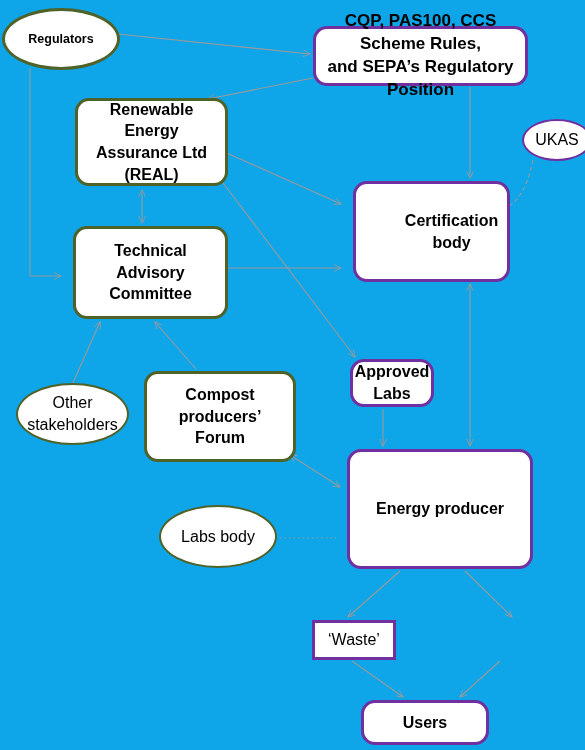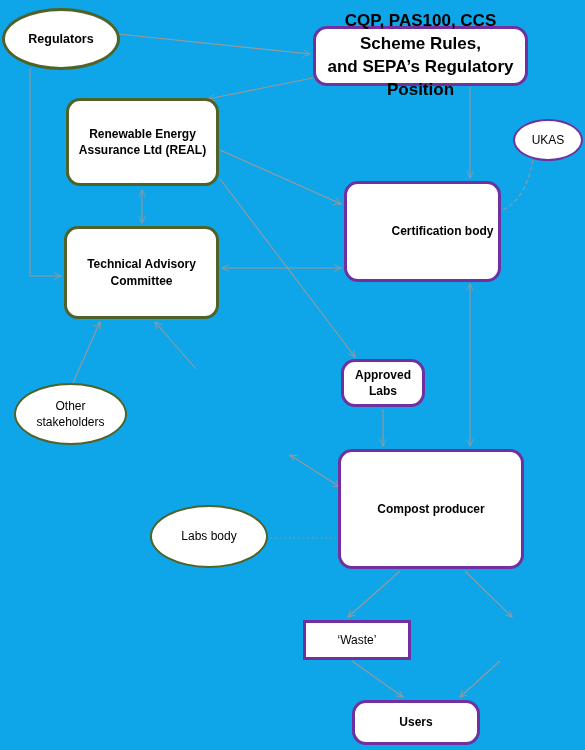--- a/index.html
+++ b/index.html
@@ -50,21 +50,21 @@
   .shape-ellipse {
     border-style: solid;
     border-radius: 50%;
   }
   .green-stroke { border-color: #4F6228; border-width: 3px; }
   .purple-stroke { border-color: #7030A0; border-width: 3px; }
   .thin-stroke { border-width: 2px; }
   .txt-bold { font-weight: bold; }
   .txt-normal { font-weight: normal; }
   .fs-11 { font-size: 17px; }
-  .fs-12 { font-size: 12px; }
+  .fs-12 { font-size: 16px; margin-left: 9px; }
   .fs-13 { font-size: 12.5px; }
 </style>
 </head>
 <body>
 
 <div id="diagram-root">
 
   <svg id="edge-layer" width="585" height="750" viewBox="0 0 585 750" xmlns="http://www.w3.org/2000/svg">
     <defs>
       <marker id="arrowEnd" viewBox="0 0 10 10" refX="9" refY="5" markerWidth="7" markerHeight="7" orient="auto-start-reverse">
@@ -142,35 +142,39 @@
   <div class="node shape-roundrect green-stroke fs-12 txt-bold" style="left:64px; top:226px; width:155px; height:93px;justify-content:center;">
     <span class="node-label">Technical Advisory
 Committee</span>
   </div>
 
   <div class="node shape-roundrect purple-stroke fs-12 txt-bold" style="left:341px; top:359px; width:84px; height:48px;">
     <span class="node-label">Approved
 Labs</span>
   </div>
 
-  <div class="node shape-ellipse green-stroke thin-stroke fs-12 txt-normal" style="left:14px; top:383px; width:113px; height:62px;">
+  <div class="node shape-ellipse green-stroke thin-stroke fs-12 txt-normal" style="left:7px; top:383px; width:113px; height:62px;">
     <span class="node-label">Other
 stakeholders</span>
   </div>
 
+  <div class="node shape-roundrect green-stroke fs-12 txt-bold" style="left:135px; top:371px; width:152px; height:91px;">
+    <span class="node-label">Compost producers’
+Forum</span>
+  </div>
 
   <div class="node shape-roundrect purple-stroke fs-12 txt-bold" style="left:338px; top:449px; width:186px; height:120px;">
-    <span class="node-label">Compost producer</span>
+    <span class="node-label">Energy producer</span>
   </div>
 
   <div class="node shape-ellipse green-stroke thin-stroke fs-12 txt-normal" style="left:150px; top:505px; width:118px; height:63px;">
     <span class="node-label">Labs body</span>
   </div>
 
-  <div class="node shape-rect purple-stroke fs-12 txt-normal" style="left:303px; top:620px; width:108px; height:40px;">
+  <div class="node shape-rect purple-stroke fs-12 txt-normal" style="left:303px; top:620px; width:84px; height:40px;">
     <span class="node-label">‘Waste’</span>
   </div>
 
 
   <div class="node shape-roundrect purple-stroke fs-12 txt-bold" style="left:352px; top:700px; width:128px; height:45px;">
     <span class="node-label">Users</span>
   </div>
 
 </div>
 

